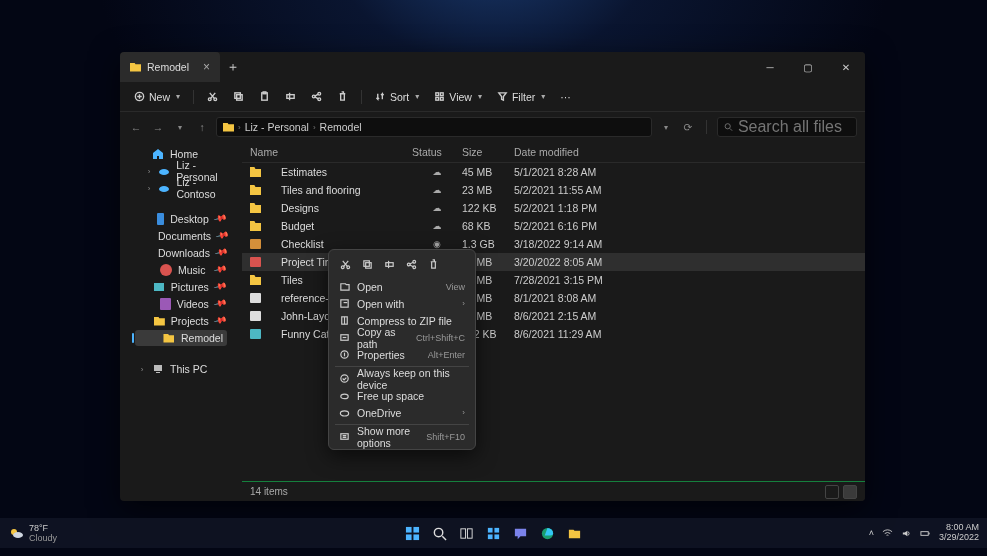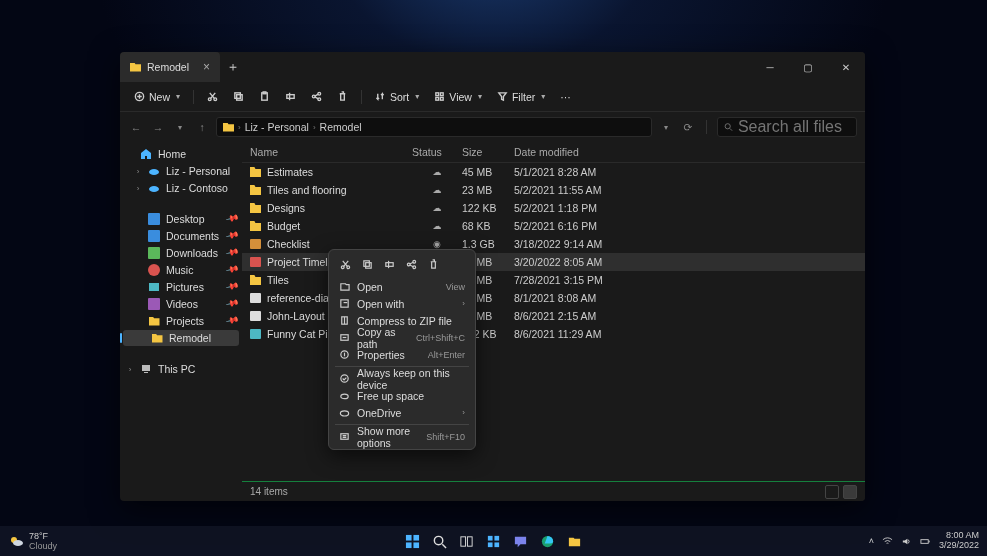--- a/index.html
+++ b/index.html
@@ -23,21 +23,21 @@
   
   .navbar { height: 30px; display: flex; align-items: center; gap: 6px; padding: 0 8px; font-size: 10.5px; color: #ccc; }
   .navbtn { width: 16px; text-align: center; color: #888; }
   .crumb { display: flex; align-items: center; gap: 4px; flex: 1; background: #0e0e0e; border: 1px solid #2a2a2a; border-radius: 3px; height: 20px; padding: 0 6px; }
   .crumb span.sep2 { color: #777; font-size: 8px; }
   .search { width: 140px; background: #0e0e0e; border: 1px solid #2a2a2a; border-radius: 3px; height: 20px; padding: 0 6px; display: flex; align-items: center; gap: 5px; }
   .search input { background: transparent; border: none; outline: none; color: #888; font-size: 16px; width: 100%; }
   
   .main { flex: 1; display: flex; overflow: hidden; }
   
-  .sidebar { width: 122px; padding: 4px 0; overflow: hidden; }
+  .sidebar { width: 122px; padding: 4px 12px; overflow: hidden; }
   .nav-item { display: flex; align-items: center; gap: 6px; height: 16px; padding: 0 4px 0 6px; font-size: 10.5px; color: #ddd; position: relative; margin-bottom: 1px; }
   .nav-item.sel { background: #3a3a3a; border-radius: 3px; margin: 0 3px 1px 3px; padding-left: 3px; }
   .nav-item.sel::before { content:""; position:absolute; left:-3px; top:3px; bottom:3px; width:2px; background:#4cb4ff; border-radius:1px; }
   .exp { width: 8px; font-size: 8px; color: #888; text-align:center; }
   .pin { margin-left: auto; font-size: 9px; color: #888; transform: rotate(30deg); }
   .ico { width: 12px; height: 12px; display: flex; align-items: center; justify-content: center; }
   .ico.blue { background:#3a8dde; border-radius:1px; }
   .ico.green { background:#5bb85b; border-radius:1px; }
   .ico.red { background:#d9534f; border-radius:50%; }
   .ico.purple { background:#9b59b6; border-radius:1px; }
@@ -46,21 +46,21 @@
   .content { flex: 1; display: flex; flex-direction: column; background: #1a1a1a; position: relative; }
   .cols { display: flex; font-size: 10.5px; color: #aaa; padding: 4px 0; border-bottom: 1px solid #2a2a2a; }
   .col-name { width: 170px; padding-left: 8px; }
   .col-status { width: 50px; }
   .col-size { width: 52px; }
   .col-date { width: 120px; }
   
   .rows { flex: 1; }
   .row { display: flex; align-items: center; height: 18px; font-size: 10.5px; color: #ddd; }
   .row.sel { background: #2f2f2f; }
-  .row .rname { width: 170px; padding-left: 8px; display: flex; align-items: center; gap: 6px; overflow:hidden; white-space:nowrap; }
+  .row .rname { width: 170px; padding-left: 8px; display: flex; align-items: center; gap: 20px; overflow:hidden; white-space:nowrap; }
   .row .rstatus { width: 50px; color:#aaa; font-size:9px; text-align:center; }
   .row .rsize { width: 52px; color: #ccc; }
   .row .rdate { width: 120px; color: #ccc; }
   .fico { width: 11px; height: 10px; flex-shrink:0; }
   .fico.folder { background:#f4c542; clip-path: polygon(0 0,40% 0,50% 20%,100% 20%,100% 100%,0 100%); }
   .fico.file { background:#ddd; border-radius:1px; }
   .fico.note { background:#d48f3a; border-radius:1px; }
   .fico.proj { background:#d9534f; border-radius:1px; }
   .fico.img { background:#4db8c4; border-radius:1px; }
   
@@ -74,21 +74,21 @@
   .ctx-icons span { width:17px; height:17px; display:flex; align-items:center; justify-content:center; border-radius:3px; }
   .ctx-icons svg{ width:11px; height:11px; stroke:#ccc; fill:none; stroke-width:1.3; }
   .ctx-item { display:flex; align-items:center; height:17px; padding:0 6px; border-radius:3px; gap:7px; }
   .ctx-item.hl { background:#3a3a3a; }
   .ctx-item .cico{ width:11px; height:11px; display:flex; align-items:center; justify-content:center; }
   .ctx-item .cico svg{ width:11px; height:11px; stroke:#ccc; fill:none; stroke-width:1.3; }
   .ctx-item .short{ margin-left:auto; font-size:9px; color:#999; }
   .ctx-item .sub{ margin-left:auto; font-size:8px; color:#999; }
   .ctx-sep{ height:1px; background:#444; margin:3px 2px; }
   
-  .taskbar { position:absolute; left:0; right:0; bottom:0; height:30px; background:rgba(15,20,35,.9); display:flex; align-items:center; padding:0 8px; }
+  .taskbar { position:absolute; left:0; right:0; bottom:8px; height:30px; background:rgba(15,20,35,.9); display:flex; align-items:center; padding:0 8px; }
   .weather{ display:flex; align-items:center; gap:5px; font-size:9px; color:#ccc; }
   .weather svg{ width:16px; height:16px; }
   .taskcenter{ position:absolute; left:50%; transform:translateX(-50%); display:flex; gap:5px; }
   .tbicon{ width:22px; height:22px; border-radius:3px; display:flex; align-items:center; justify-content:center; }
   .tbicon svg{ width:15px; height:15px; }
   .tray{ margin-left:auto; display:flex; align-items:center; gap:8px; font-size:9px; color:#ccc; }
   .tray svg{ width:11px; height:11px; fill:#ccc; }
   .clock{ text-align:right; line-height:1.1; }
 </style>
 </head>

